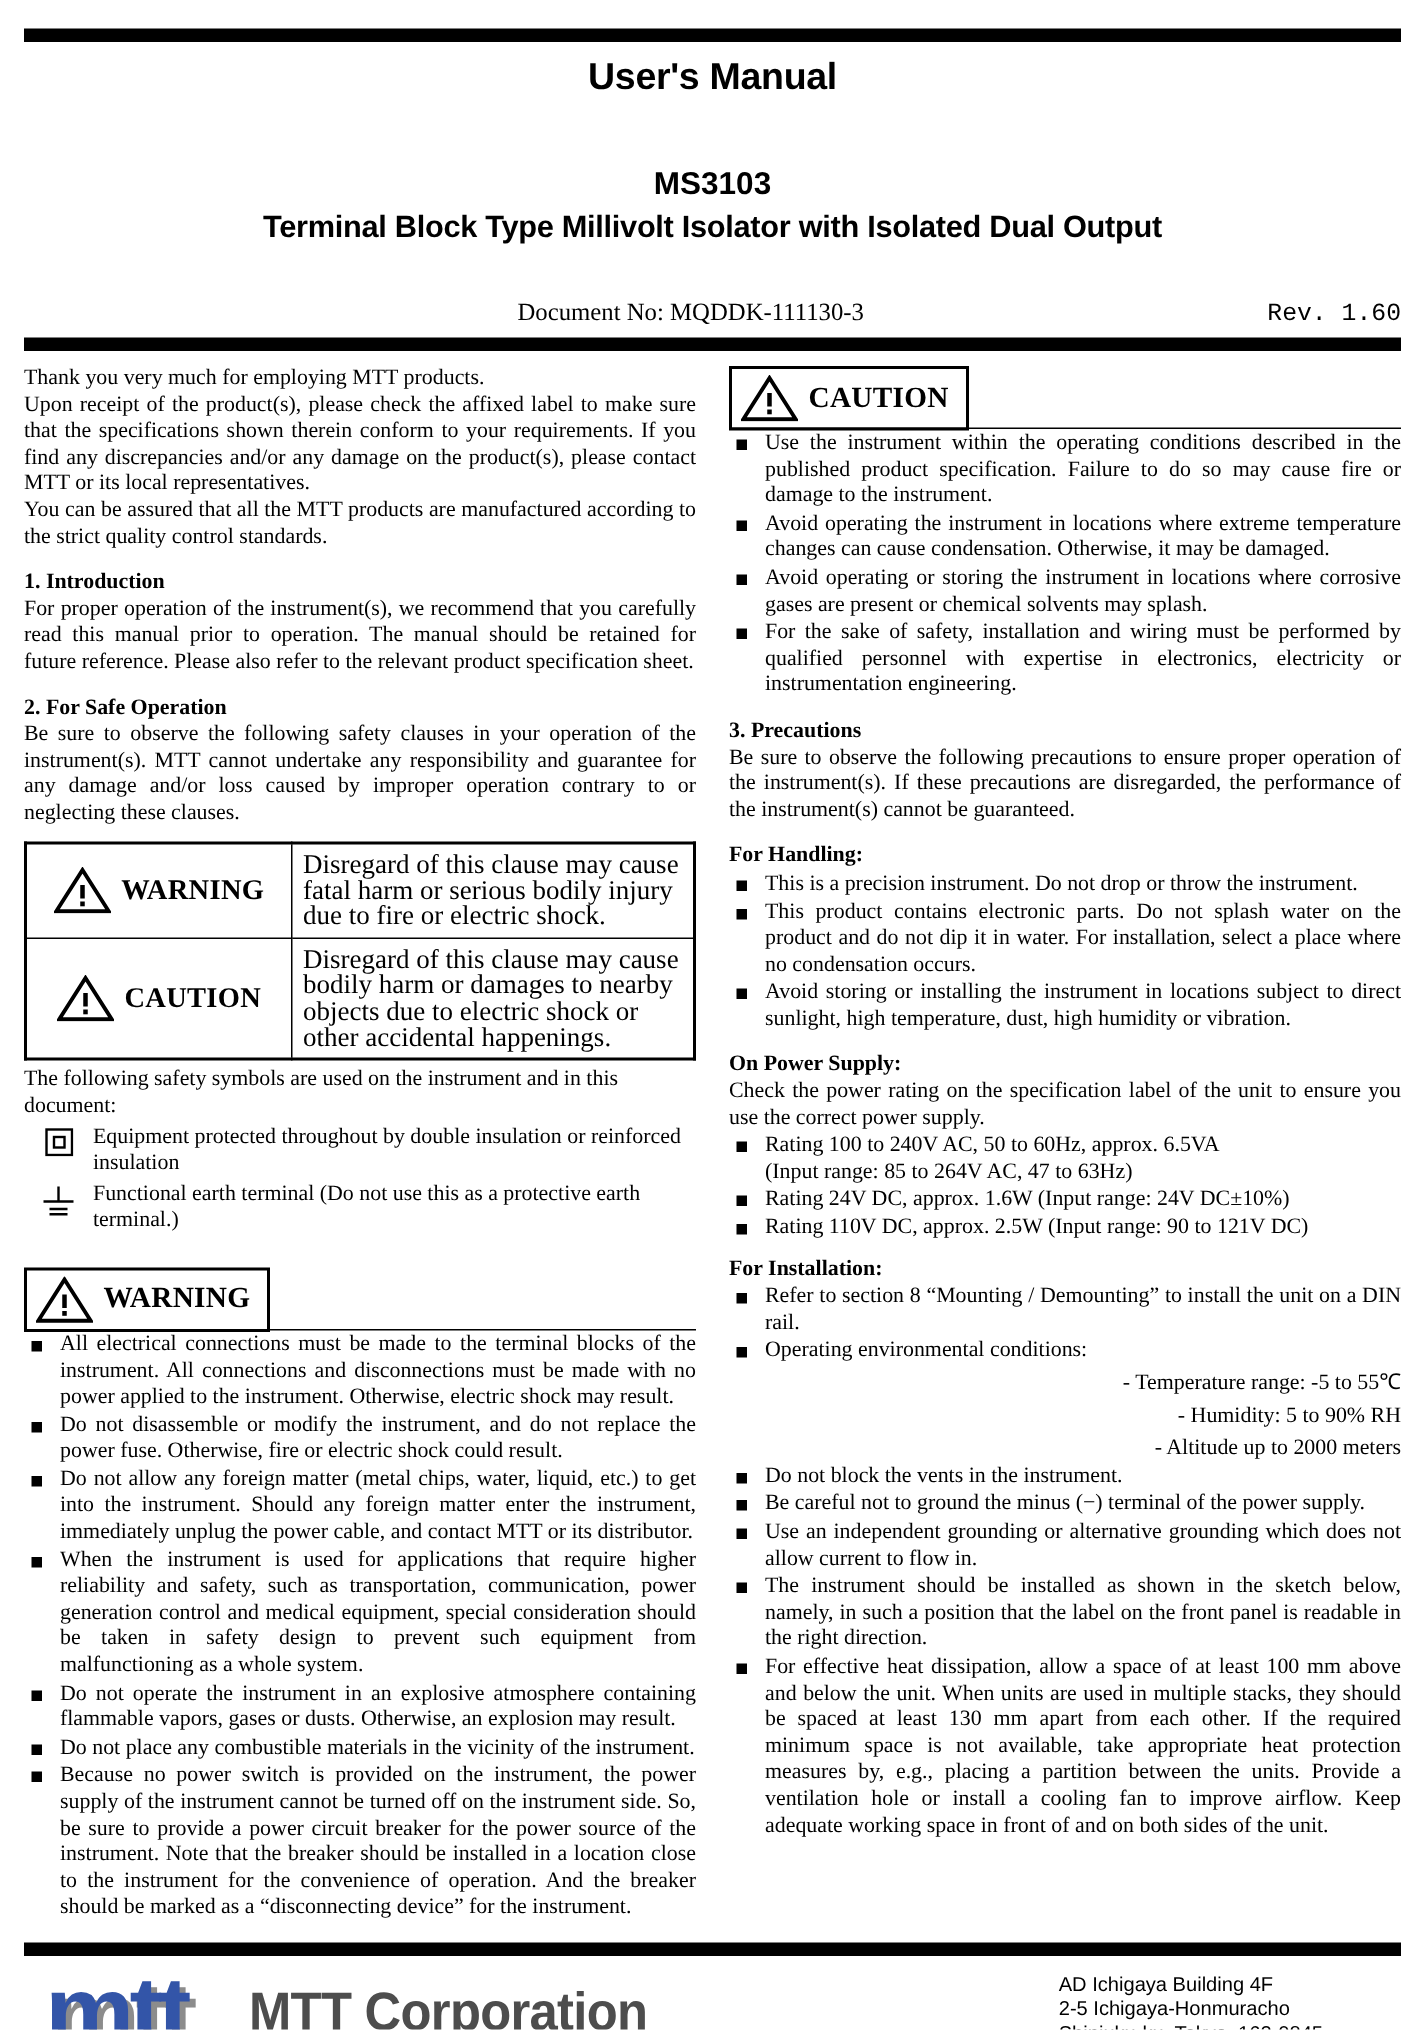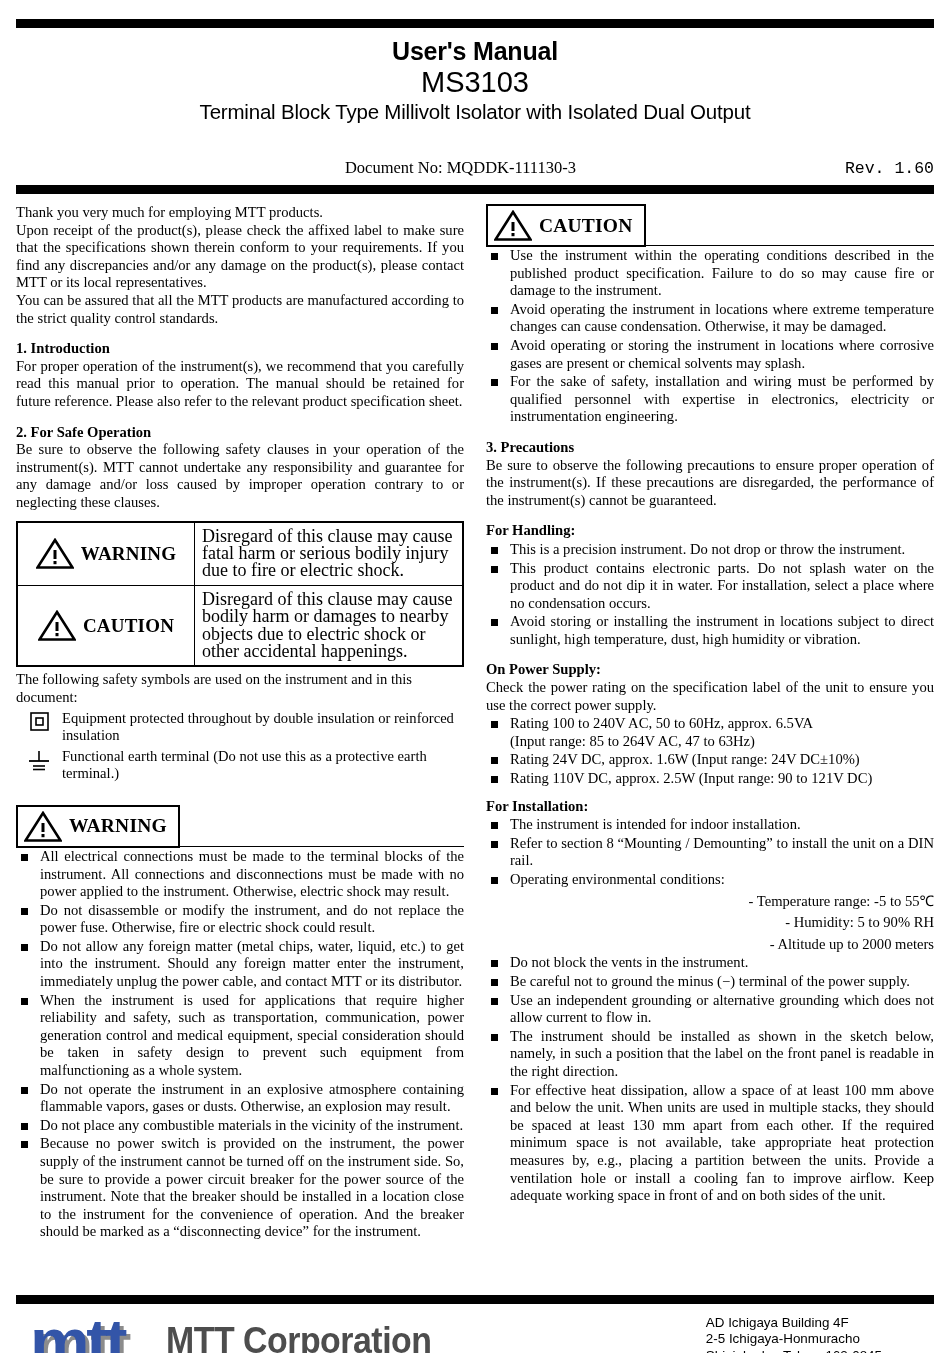--- a/index.html
+++ b/index.html
@@ -36,27 +36,28 @@
     text-align: center;
     padding-top: 8px;
   }
   .title-line1 {
     font-size: 25px;
     font-weight: bold;
     line-height: 31px;
     letter-spacing: -0.2px;
   }
   .title-line2 {
-    font-size: 29px;
-    font-weight: normal;
+    font-size: 21px;
+    font-weight: bold;
     line-height: 31px;
+    margin-top: 40px;
   }
   .title-line3 {
     font-size: 20.5px;
-    font-weight: normal;
+    font-weight: bold;
     line-height: 28px;
     letter-spacing: -0.2px;
   }
   .doc-row {
     display: flex;
     align-items: baseline;
     font-family: "Liberation Serif", serif;
     font-size: 16.5px;
     padding: 6px 0 7px 0;
     margin-top: 26px;
@@ -434,21 +435,20 @@
       <p class="body">Check the power rating on the specification label of the unit to ensure you use the correct power supply.</p>
       <ul class="blist" id="power-list">
           <li class="nojust" style="white-space: pre-line;">Rating 100 to 240V AC, 50 to 60Hz, approx. 6.5VA
 (Input range: 85 to 264V AC, 47 to 63Hz)</li>
           <li class="nojust" style="white-space: pre-line;">Rating 24V DC, approx. 1.6W (Input range: 24V DC±10%)</li>
           <li class="nojust" style="white-space: pre-line;">Rating 110V DC, approx. 2.5W (Input range: 90 to 121V DC)</li>
         </ul>
 
       <div class="h-sec tight">For Installation:</div>
       <ul class="blist" id="installation-list">
-          <li class="">The instrument is intended for indoor installation.</li>
           <li class="">Refer to section 8 “Mounting / Demounting” to install the unit on a DIN rail.</li>
           <li class="">Operating environmental conditions:</li>
           <li class="sub">- Temperature range: -5 to 55℃</li>
           <li class="sub">- Humidity: 5 to 90% RH</li>
           <li class="sub">- Altitude up to 2000 meters</li>
           <li class="">Do not block the vents in the instrument.</li>
           <li class="">Be careful not to ground the minus (−) terminal of the power supply.</li>
           <li class="">Use an independent grounding or alternative grounding which does not allow current to flow in.</li>
           <li class="">The instrument should be installed as shown in the sketch below, namely, in such a position that the label on the front panel is readable in the right direction.</li>
           <li class="">For effective heat dissipation, allow a space of at least 100 mm above and below the unit. When units are used in multiple stacks, they should be spaced at least 130 mm apart from each other. If the required minimum space is not available, take appropriate heat protection measures by, e.g., placing a partition between the units. Provide a ventilation hole or install a cooling fan to improve airflow. Keep adequate working space in front of and on both sides of the unit.</li>

